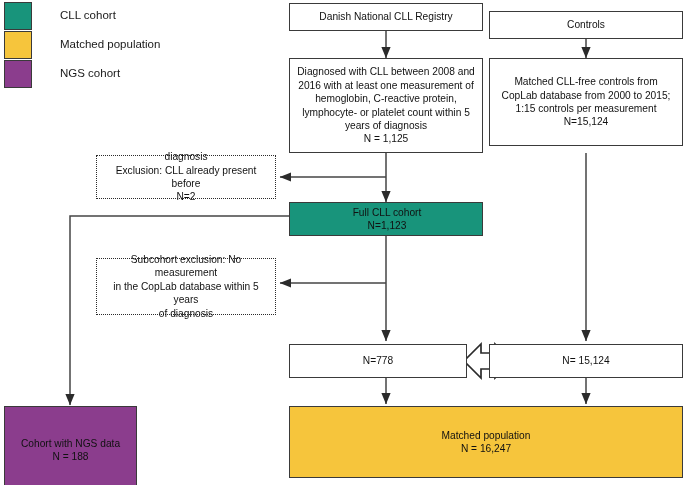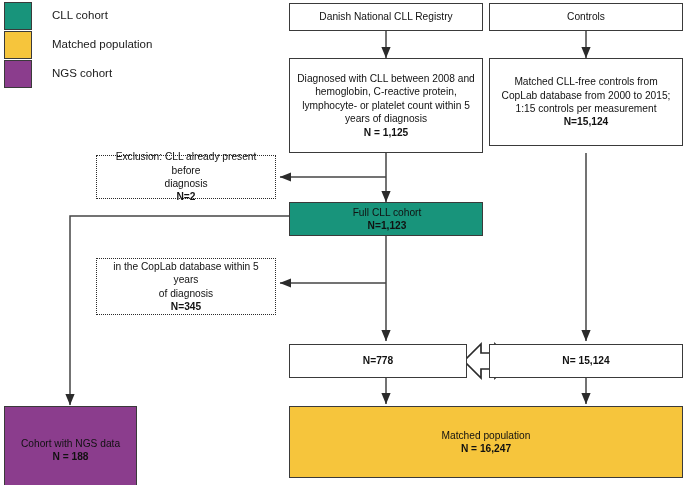--- a/index.html
+++ b/index.html
@@ -23,21 +23,21 @@
     left: 0;
     top: 0;
     width: 685px;
     height: 485px;
   }
   
   .legend-item {
     position: absolute;
     display: flex;
     align-items: center;
-    gap: 20px;
+    gap: 28px;
   }
   .legend-swatch {
     width: 28px;
     height: 28px;
     border: 1.6px solid #3a3a3a;
     box-sizing: border-box;
   }
   .legend-label {
     font-size: 11.5px;
     color: #1a1a1a;
@@ -60,21 +60,21 @@
   }
   .node.white { background: #ffffff; }
   .node.teal  { background: #18947b; }
   .node.gold  { background: #f6c53c; }
   .node.purple{ background: #8b3d8d; }
   .node.dashed {
     border: 1.6px dotted #2b2b2b;
     background: #ffffff;
   }
   .node .inner { width: 100%; }
-  .node b { font-weight: bold; }
+  .node b { font-weight: normal; }
   .nline { display: block; }
 </style>
 </head>
 <body>
 
 <div id="canvas">
 
   <svg class="flow" viewBox="0 0 685 485">
     <defs>
       <marker id="arrow" markerWidth="9" markerHeight="9" refX="7.4" refY="3.4" orient="auto" markerUnits="strokeWidth">
@@ -122,65 +122,66 @@
     <span class="legend-swatch" style="background:#8b3d8d"></span>
     <span class="legend-label">NGS cohort</span>
   </div>
 
   <div class="node white" style="left:289px; top:3px; width:194px; height:28px;justify-content:flex-end;">
     <div class="inner">
       <span class="nline">Danish National CLL Registry</span>
     </div>
   </div>
 
-  <div class="node white" style="left:489px; top:3px; width:194px; height:28px;">
+  <div class="node white" style="left:489px; top:11px; width:194px; height:28px;">
     <div class="inner">
       <span class="nline">Controls</span>
     </div>
   </div>
 
   <div class="node white" style="left:289px; top:58px; width:194px; height:95px;">
     <div class="inner">
       <span class="nline">Diagnosed with CLL between 2008 and</span>
+      <span class="nline">2016 with at least one measurement of</span>
       <span class="nline">hemoglobin, C-reactive protein,</span>
       <span class="nline">lymphocyte- or platelet count within 5</span>
       <span class="nline">years of diagnosis</span>
       <b class="nline">N = 1,125</b>
     </div>
   </div>
 
   <div class="node white" style="left:489px; top:58px; width:194px; height:88px;">
     <div class="inner">
       <span class="nline">Matched CLL-free controls from</span>
       <span class="nline">CopLab database from 2000 to 2015;</span>
       <span class="nline">1:15 controls per measurement</span>
       <b class="nline">N=15,124</b>
     </div>
   </div>
 
   <div class="node dashed" style="left:96px; top:155px; width:180px; height:44px;">
     <div class="inner">
+      <span class="nline">diagnosis</span>
       <span class="nline">Exclusion: CLL already present before</span>
-      <span class="nline">diagnosis</span>
       <b class="nline">N=2</b>
     </div>
   </div>
 
   <div class="node teal" style="left:289px; top:202px; width:194px; height:34px;padding-left:8px;">
     <div class="inner">
       <span class="nline">Full CLL cohort</span>
       <b class="nline">N=1,123</b>
     </div>
   </div>
 
   <div class="node dashed" style="left:96px; top:258px; width:180px; height:57px;">
     <div class="inner">
+      <span class="nline">Subcohort exclusion: No measurement</span>
       <span class="nline">in the CopLab database within 5 years</span>
       <span class="nline">of diagnosis</span>
-      <b class="nline">N=345</b>
     </div>
   </div>
 
   <div class="node white" style="left:289px; top:344px; width:178px; height:34px;">
     <div class="inner">
       <b class="nline">N=778</b>
     </div>
   </div>
 
   <div class="node white" style="left:489px; top:344px; width:194px; height:34px;">

